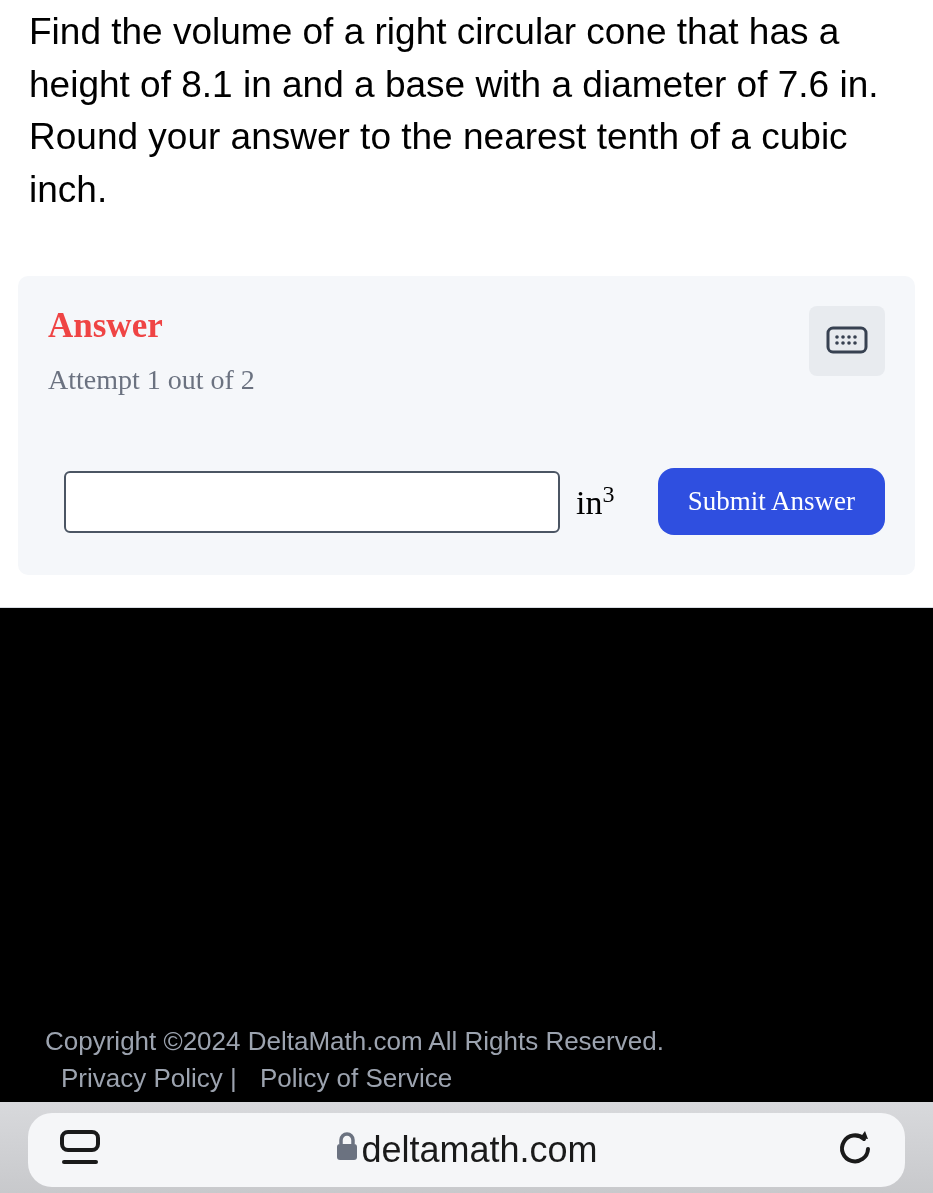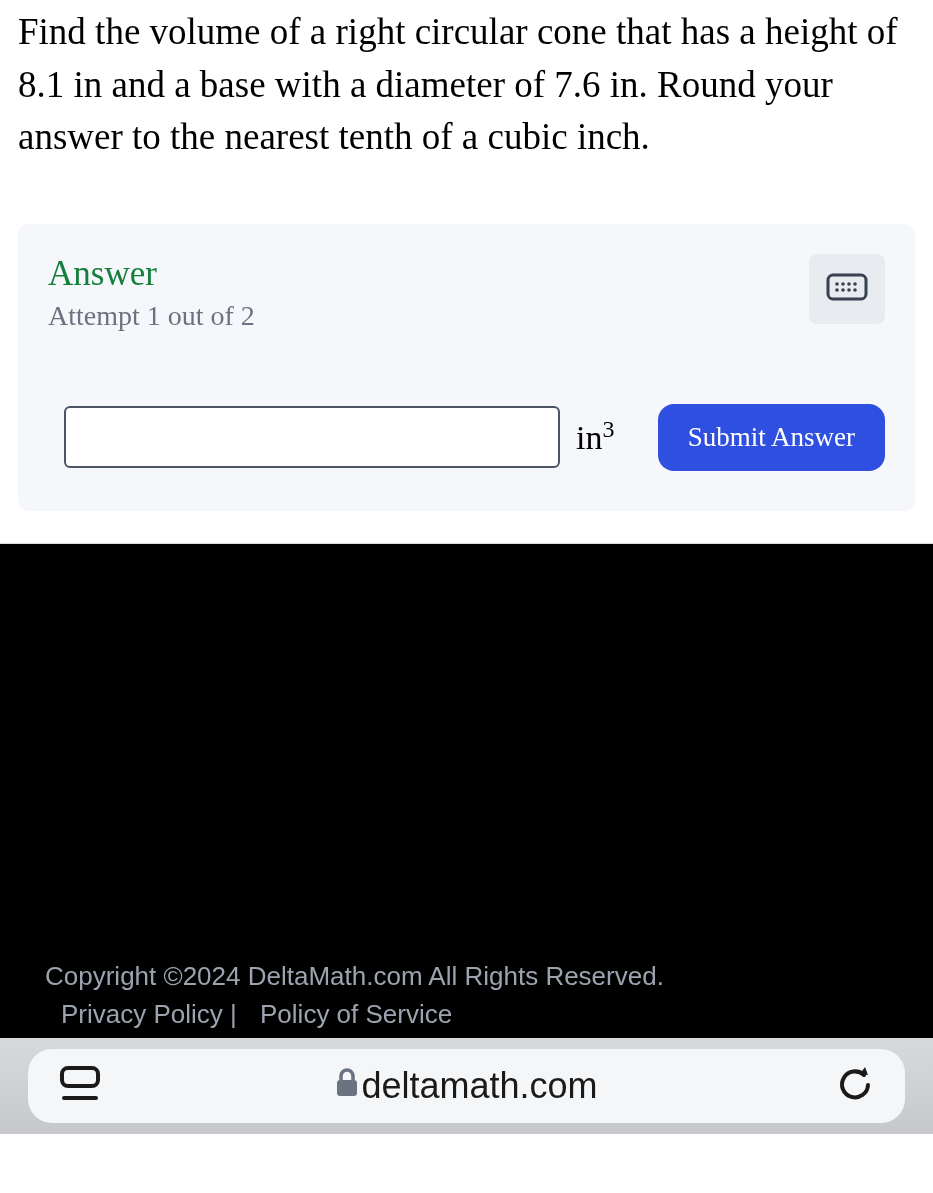--- a/index.html
+++ b/index.html
@@ -18,54 +18,55 @@
     .content-area {
       background: #ffffff;
       padding: 0 18px;
     }
     .question-text {
       font-size: 37px;
       line-height: 1.42;
       color: #000000;
       padding-top: 6px;
       padding-bottom: 60px;
-      font-family: Liberation Serif, serif;
+      font-family: Liberation Sans, sans-serif;
+      margin-left: 11px;
     }
     .answer-card {
       background: #f5f7fa;
       border-radius: 10px;
       padding: 30px 30px 40px 30px;
       position: relative;
     }
     .answer-header {
       display: flex;
       justify-content: space-between;
       align-items: flex-start;
     }
     .answer-title {
       font-size: 35px;
-      font-weight: normal;
-      color: #15803d;
+      font-weight: bold;
+      color: #ef4444;
       font-family: Georgia, 'Times New Roman', serif;
     }
     .keyboard-button {
       background: #e8ebef;
       border: none;
       border-radius: 8px;
       width: 76px;
       height: 70px;
       display: flex;
       align-items: center;
       justify-content: center;
       cursor: pointer;
     }
     .attempt-text {
       font-size: 28px;
       color: #6b7280;
-      margin-top: 6px;
+      margin-top: 18px;
       font-family: Georgia, 'Times New Roman', serif;
     }
     .input-row {
       display: flex;
       align-items: center;
       margin-top: 72px;
       gap: 14px;
       margin-left: 16px;
     }
     .answer-input {

